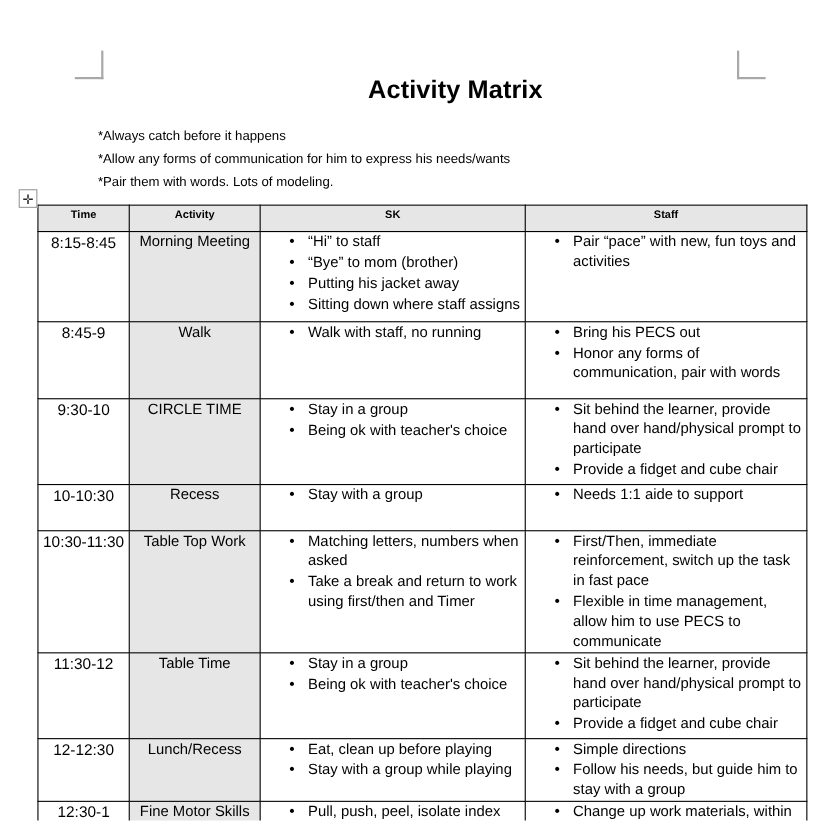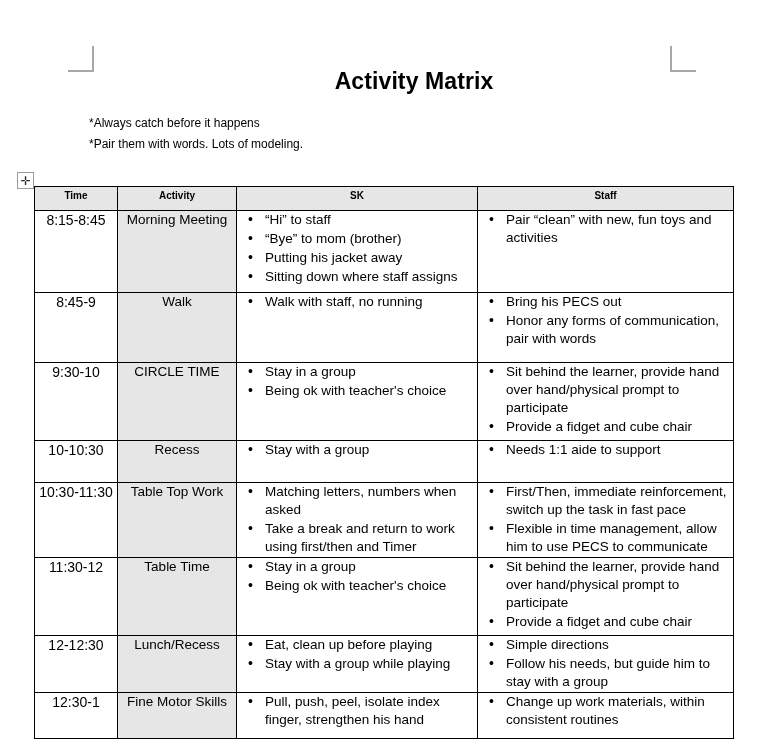--- a/index.html
+++ b/index.html
@@ -125,21 +125,21 @@
     line-height: 18px;
     padding: 5px 4px 8px;
   }
   td.bullets-cell {
     font-size: 13.5px;
     line-height: 18px;
     padding: 5px 6px 8px 0;
   }
   ul.bl {
     margin: 0;
-    padding: 0 4px 0 28px;
+    padding: 0 4px 0 43px;
     list-style: none;
   }
   ul.bl li {
     position: relative;
     margin: 0 0 1px 0;
     padding: 0;
   }
   ul.bl li::before {
     content: "\2022";
     position: absolute;
@@ -151,20 +151,21 @@
 </head>
 <body>
 
 <div class="crop-mark crop-tl"></div>
 <div class="crop-mark crop-tr"></div>
 
 <div class="doc-title">Activity Matrix</div>
 
 <div class="notes">
   <div class="note-line">*Always catch before it happens</div>
+  <div class="note-line">*Allow any forms of communication for him to express his needs/wants</div>
   <div class="note-line">*Pair them with words. Lots of modeling.</div>
 </div>
 
 <div class="table-handle">✛</div>
 
 <div class="matrix-wrap">
   <table class="matrix">
     <colgroup>
       <col class="c-time">
         <col class="c-activity">
@@ -186,21 +187,21 @@
           <td class="bullets-cell">
             <ul class="bl">
               <li>“Hi” to staff</li>
               <li>“Bye” to mom (brother)</li>
               <li>Putting his jacket away</li>
               <li>Sitting down where staff assigns</li>
             </ul>
           </td>
           <td class="bullets-cell">
             <ul class="bl">
-              <li>Pair “clean” with new, fun toys and activities</li>
+              <li>Pair “pace” with new, fun toys and activities</li>
             </ul>
           </td>
         </tr>
         <tr style="height: 70px;">
           <td class="time-cell">8:45-9</td>
           <td class="activity-cell">Walk</td>
           <td class="bullets-cell">
             <ul class="bl">
               <li>Walk with staff, no running</li>
             </ul>

